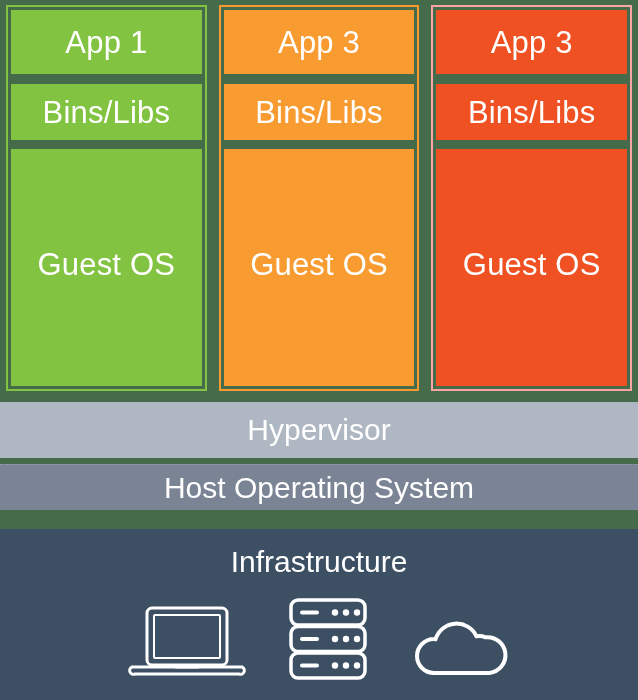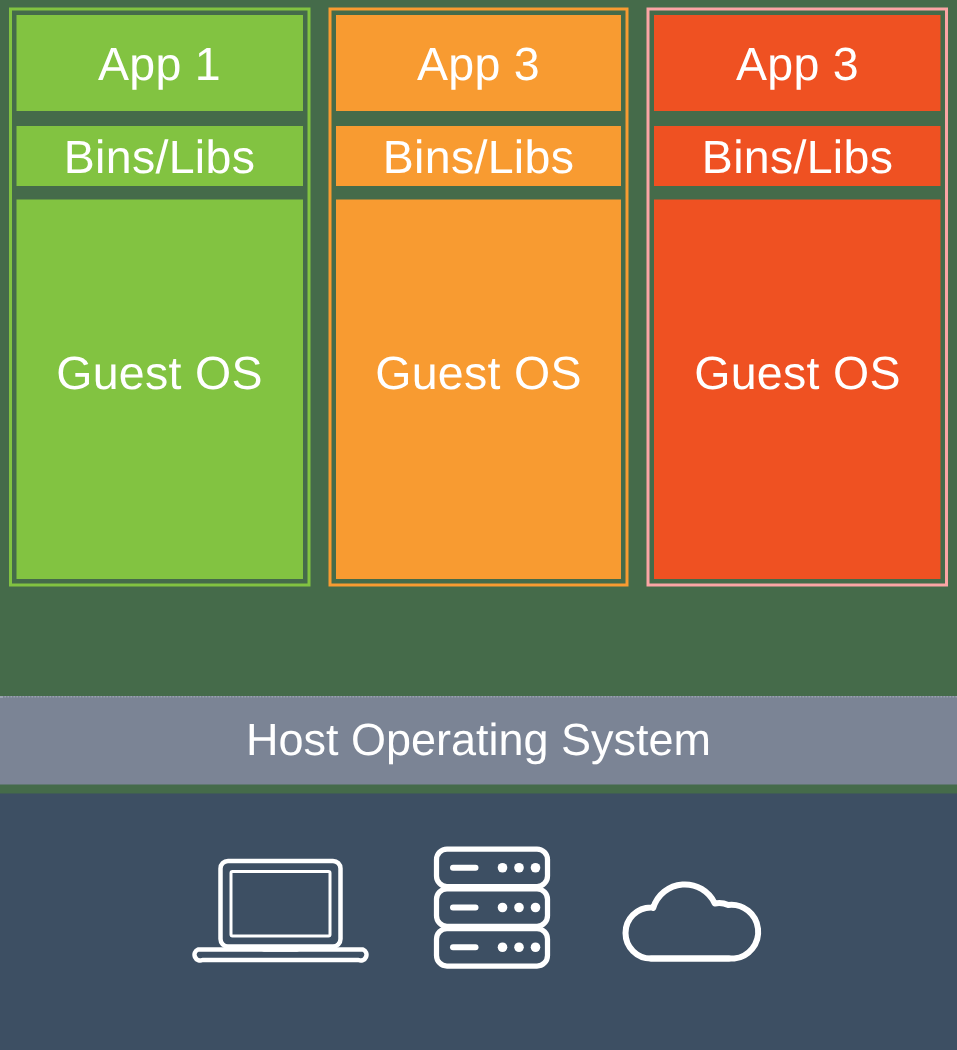--- a/index.html
+++ b/index.html
@@ -54,21 +54,21 @@
     text-align: center;
     line-height: 1;
   }
 
   .vm-box.app {
     height: 64px;
     font-size: 31px;
     flex: 0 0 auto;
   }
   .vm-box.bins {
-    height: 40px;
+    height: 56px;
     font-size: 31px;
     margin-top: 10px;
     flex: 0 0 auto;
   }
   .vm-box.guest {
     margin-top: 9px;
     font-size: 31px;
     flex: 1 1 auto;
     align-items: flex-start;
     padding-top: 100px;
@@ -100,21 +100,21 @@
 
   .band-hypervisor {
     top: 402px;
     height: 56px;
     background: #AEB7C2;
     font-size: 30px;
   }
 
   .band-hostos {
     top: 464px;
-    height: 59px;
+    height: 46px;
     background: #7B8495;
     font-size: 30px;
     border-top: 1px dotted #9aa2b0;
   }
 
   .band-infrastructure {
     top: 529px;
     height: 171px;
     background: #3D4F63;
     flex-direction: column;
@@ -164,26 +164,30 @@
     </div>
 
     <div class="vm-column col-3">
       <div class="vm-box app">App 3</div>
       <div class="vm-box bins">Bins/Libs</div>
       <div class="vm-box guest">Guest OS</div>
     </div>
 
   </div>
 
+  <div class="band band-hypervisor">
+    <span>Hypervisor</span>
+  </div>
 
   <div class="band band-hostos">
     <span>Host Operating System</span>
   </div>
 
   <div class="band band-infrastructure">
+    <div class="infra-title">Infrastructure</div>
 
     <div class="infra-icons">
 
       <div class="icon-slot">
         <svg width="118" height="78" viewBox="0 0 118 78" fill="none">
           <rect x="19" y="5" width="80" height="57" rx="5" ry="5" stroke="#ffffff" stroke-width="3" fill="none"></rect>
           <rect x="26" y="12" width="66" height="43" rx="1" ry="1" stroke="#ffffff" stroke-width="2" fill="none"></rect>
           <path d="M4 64 H114 a3 3 0 0 1 -3 7 H7 a3 3 0 0 1 -3 -7 Z" stroke="#ffffff" stroke-width="3" fill="none" stroke-linejoin="round"></path>
           <path d="M48 64 H70" stroke="#ffffff" stroke-width="3" stroke-linecap="round"></path>
         </svg>

